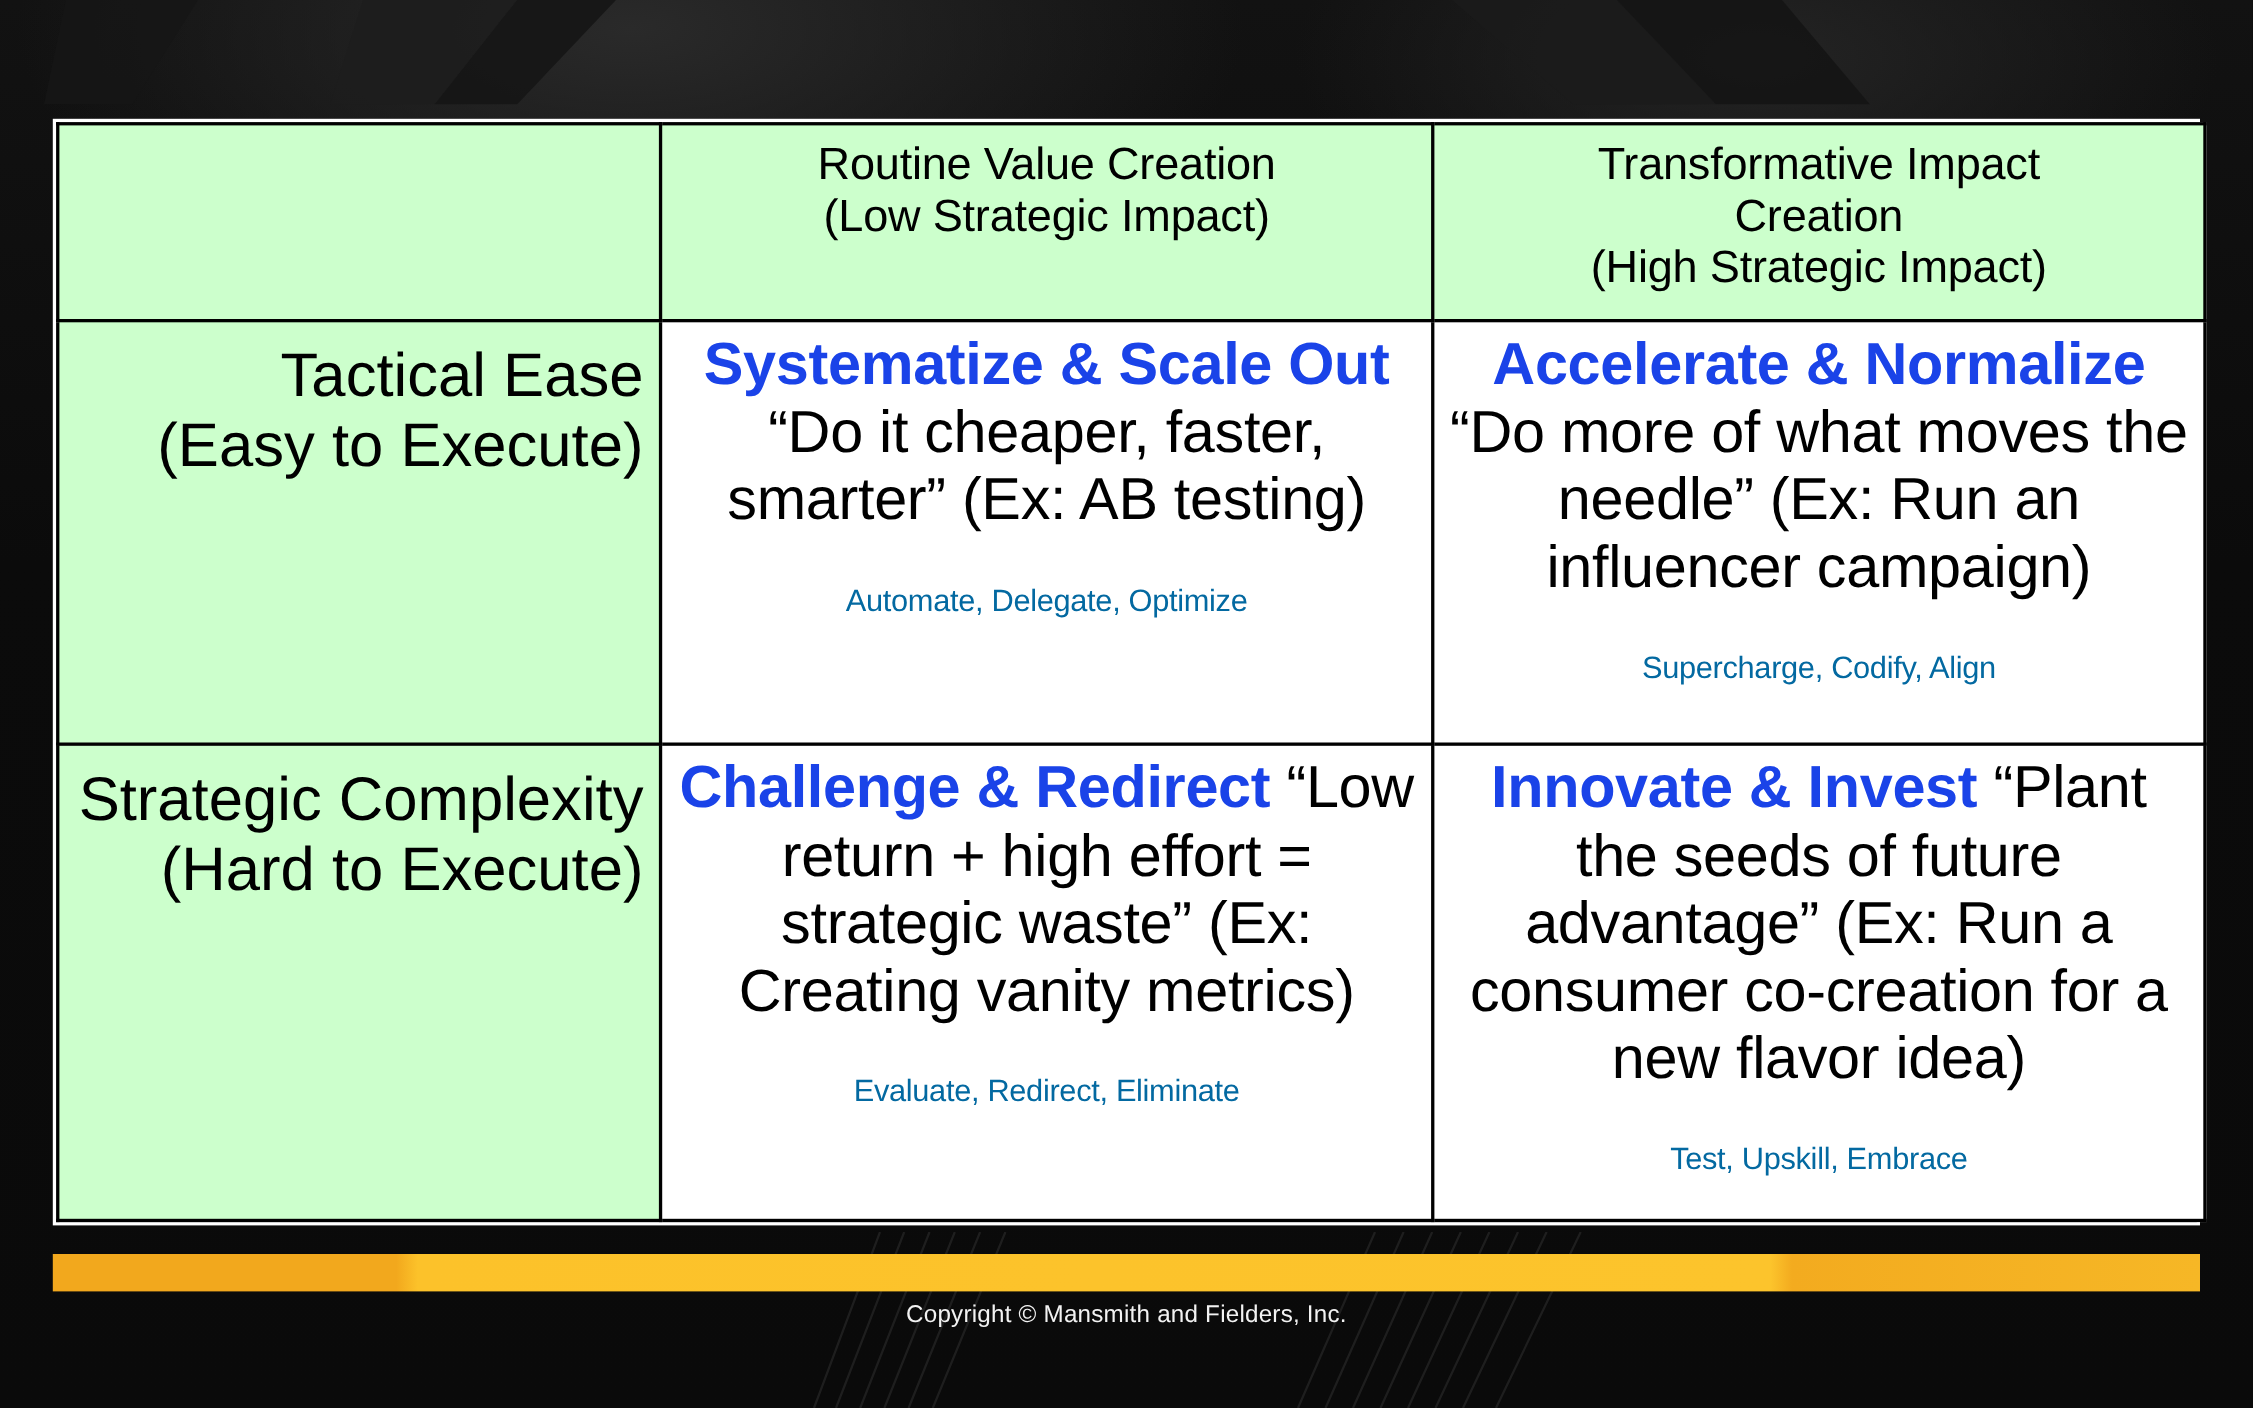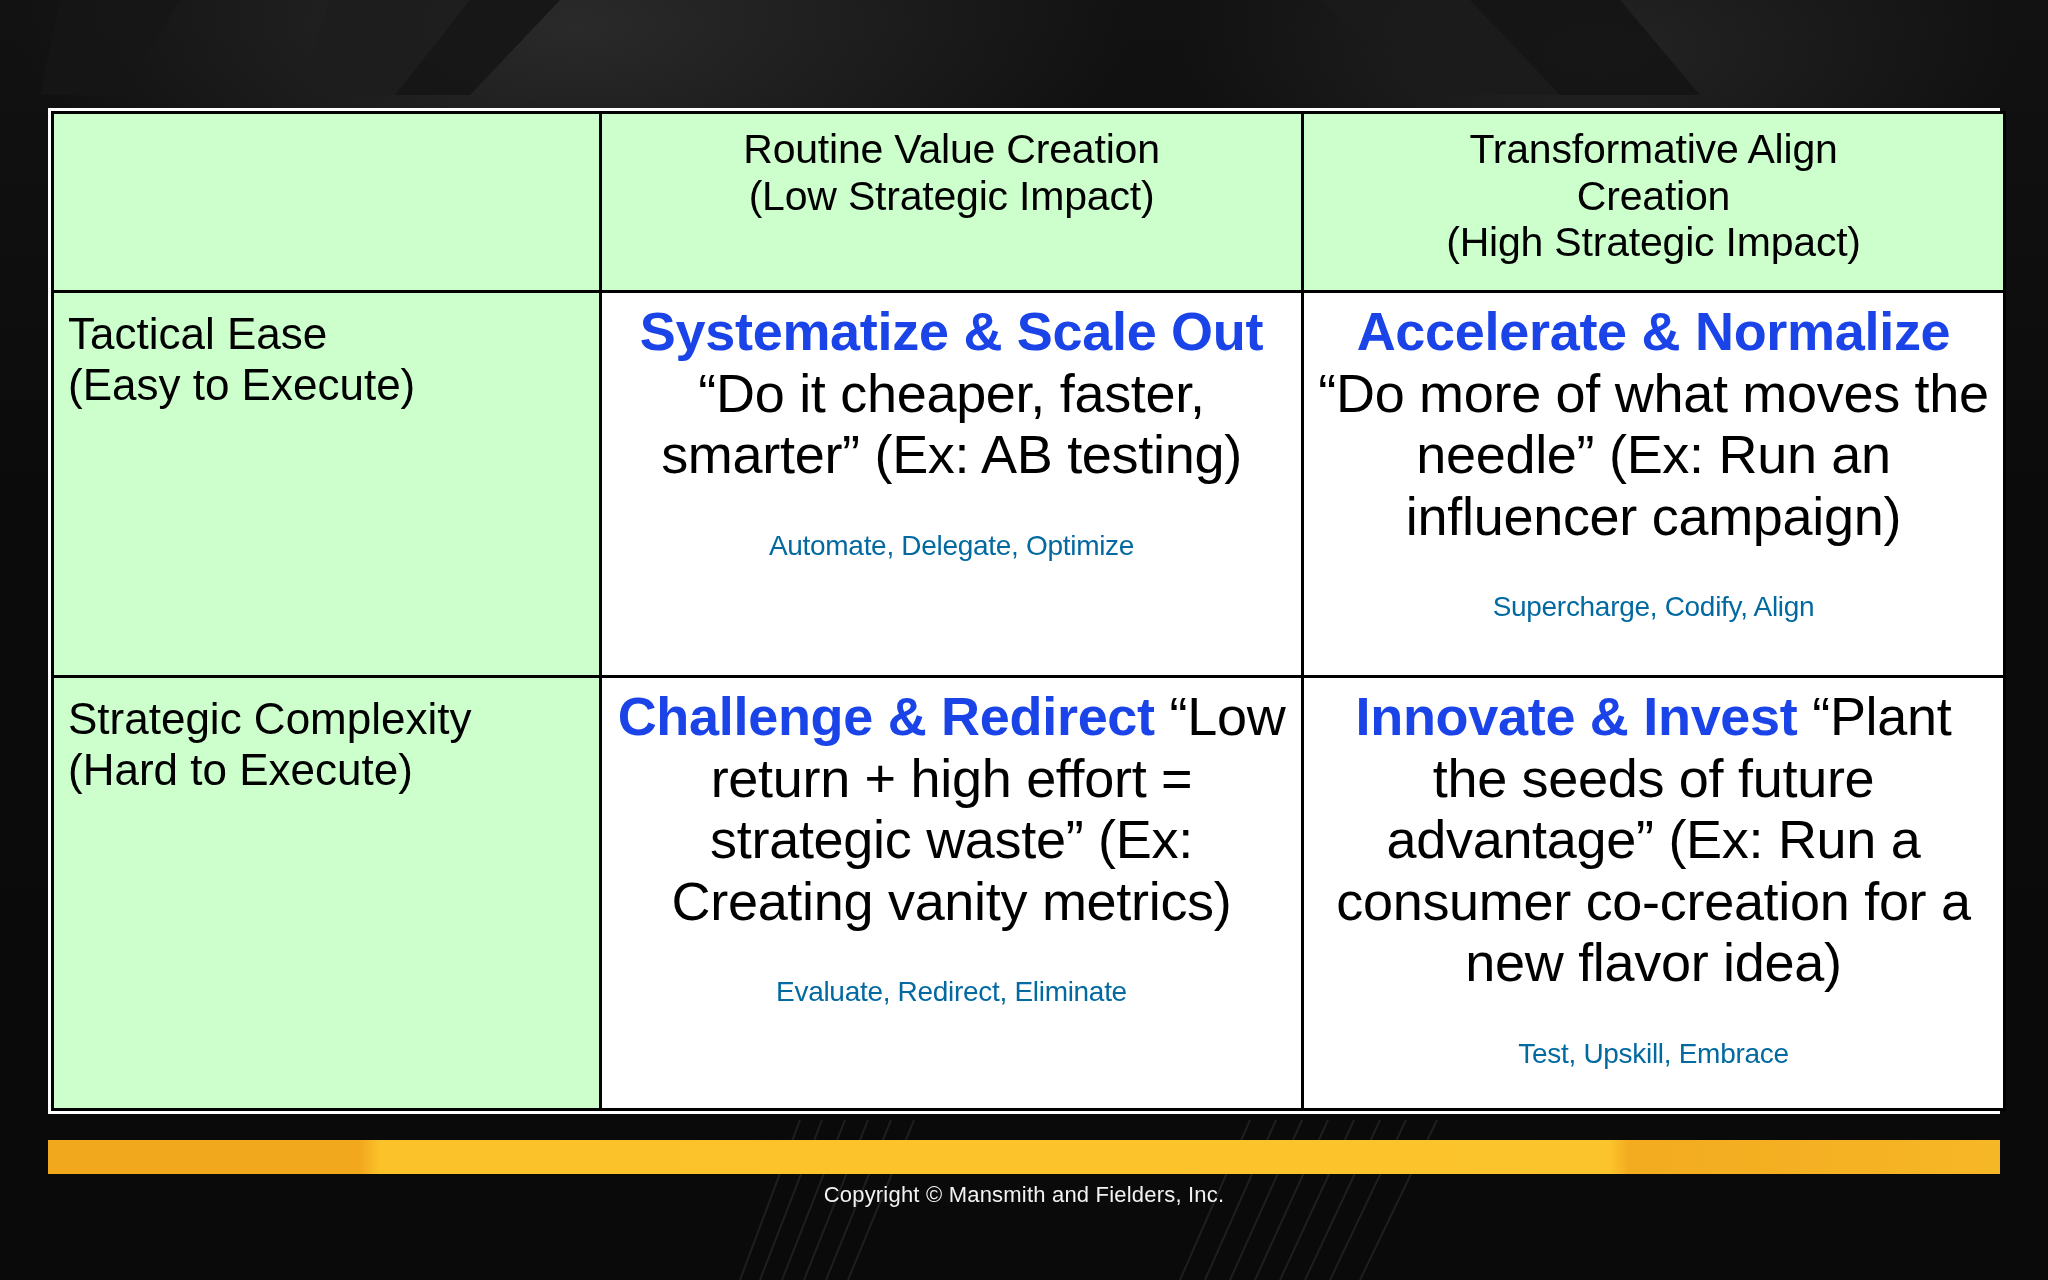--- a/index.html
+++ b/index.html
@@ -82,24 +82,24 @@
   .head-text {
     font-size: 41px;
     line-height: 1.14;
     color: #000000;
     text-align: center;
     font-weight: 400;
     letter-spacing: -0.2px;
   }
 
   .row-label {
-    font-size: 44px;
+    font-size: 56px;
     line-height: 1.15;
     color: #000000;
-    text-align: left;
+    text-align: right;
     padding-top: 10px;
   }
 
   .body-cell .cell-inner {
     padding: 8px 12px 16px 12px;
   }
   .body-text {
     font-size: 54px;
     line-height: 1.14;
     color: #000000;
@@ -197,21 +197,21 @@
             </div>
           </td>
           <td class="cell-green head-cell">
             <div class="cell-inner">
               <div class="head-text">Routine Value Creation</div>
               <div class="head-text">(Low Strategic Impact)</div>
             </div>
           </td>
           <td class="cell-green head-cell">
             <div class="cell-inner">
-              <div class="head-text">Transformative Align</div>
+              <div class="head-text">Transformative Impact</div>
               <div class="head-text">Creation</div>
               <div class="head-text">(High Strategic Impact)</div>
             </div>
           </td>
         </tr>
 
         <tr>
           <td class="cell-green">
             <div class="cell-inner">
               <div class="row-label">Tactical Ease</div>

